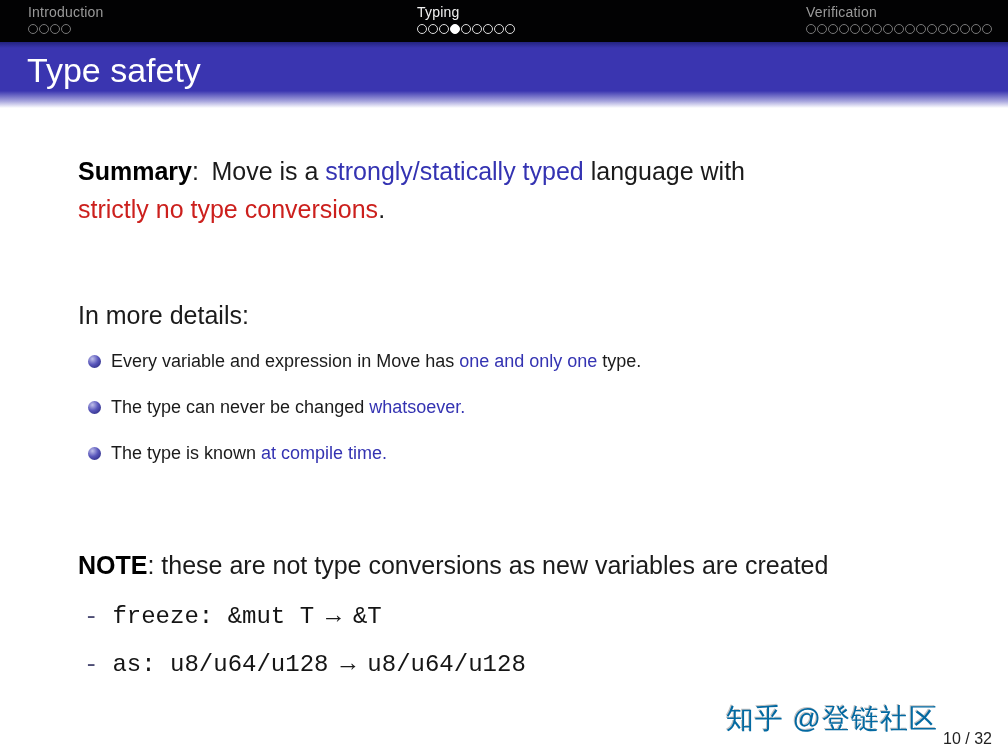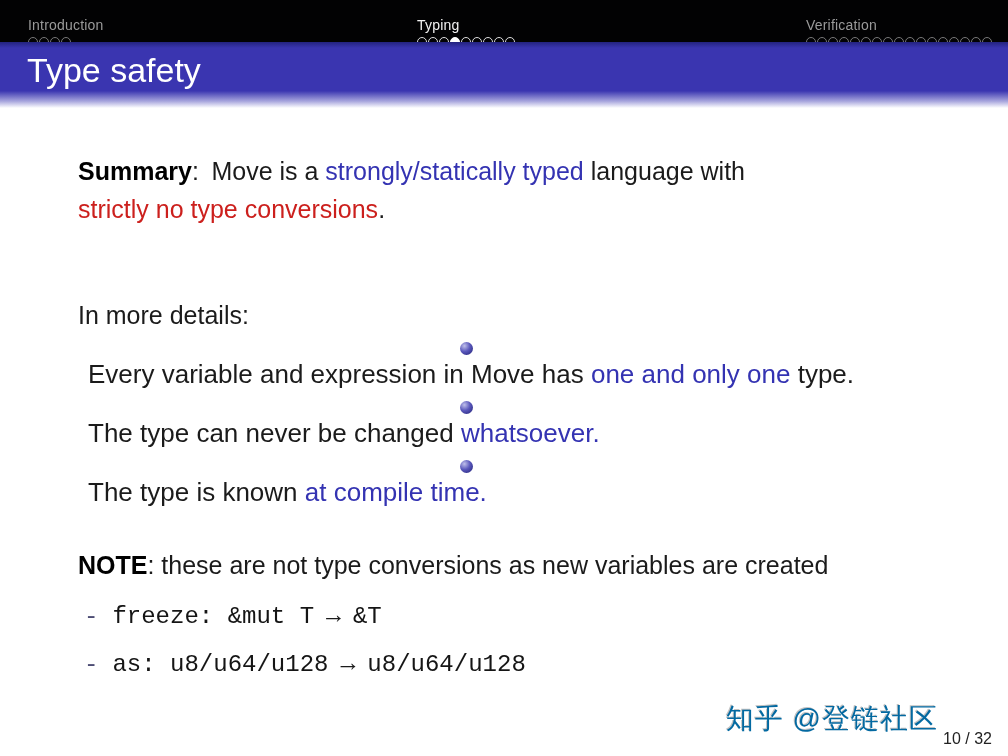--- a/index.html
+++ b/index.html
@@ -9,21 +9,21 @@
     background:#ffffff;
     overflow:hidden;
     font-family:"Liberation Sans","DejaVu Sans",sans-serif;
   }
 
   
   .navbar{
     position:absolute;left:0;top:0;width:1008px;height:42px;
     background:#020203;
   }
-  .nav-section{position:absolute;top:17px;}
+  .nav-section{position:absolute;top:4px;}
   .nav-section .nav-label{
     display:block;
     font-size:14px;line-height:16px;
     color:#9a9a9a;
     letter-spacing:.2px;
   }
   .nav-section.current .nav-label{color:#f2f2f2;}
   .nav-dots{display:flex;gap:1px;margin-top:4px;align-items:center;}
   .dot{
     box-sizing:border-box;
@@ -59,21 +59,21 @@
   .summary{left:78px;top:152px;width:830px;}
   .details-heading{left:78px;top:296px;}
 
   .bullet-list{
     position:absolute;left:88px;top:342px;
     list-style:none;margin:0;padding:0;
   }
   .bullet-list li{
     display:flex;align-items:baseline;
     margin-bottom:8px;
-    font-size:26px;line-height:38px;flex-direction:column;
+    font-size:18px;line-height:38px;
   }
   .bullet-ball{
     flex:0 0 auto;
     width:13px;height:13px;border-radius:50%;
     margin-right:10px;
     align-self:center;
     background:radial-gradient(circle at 34% 30%,#c0c0ea 0%,#5a58bc 45%,#1d1d72 100%);
   }
 
   .note-line{left:78px;top:546px;width:880px;}

